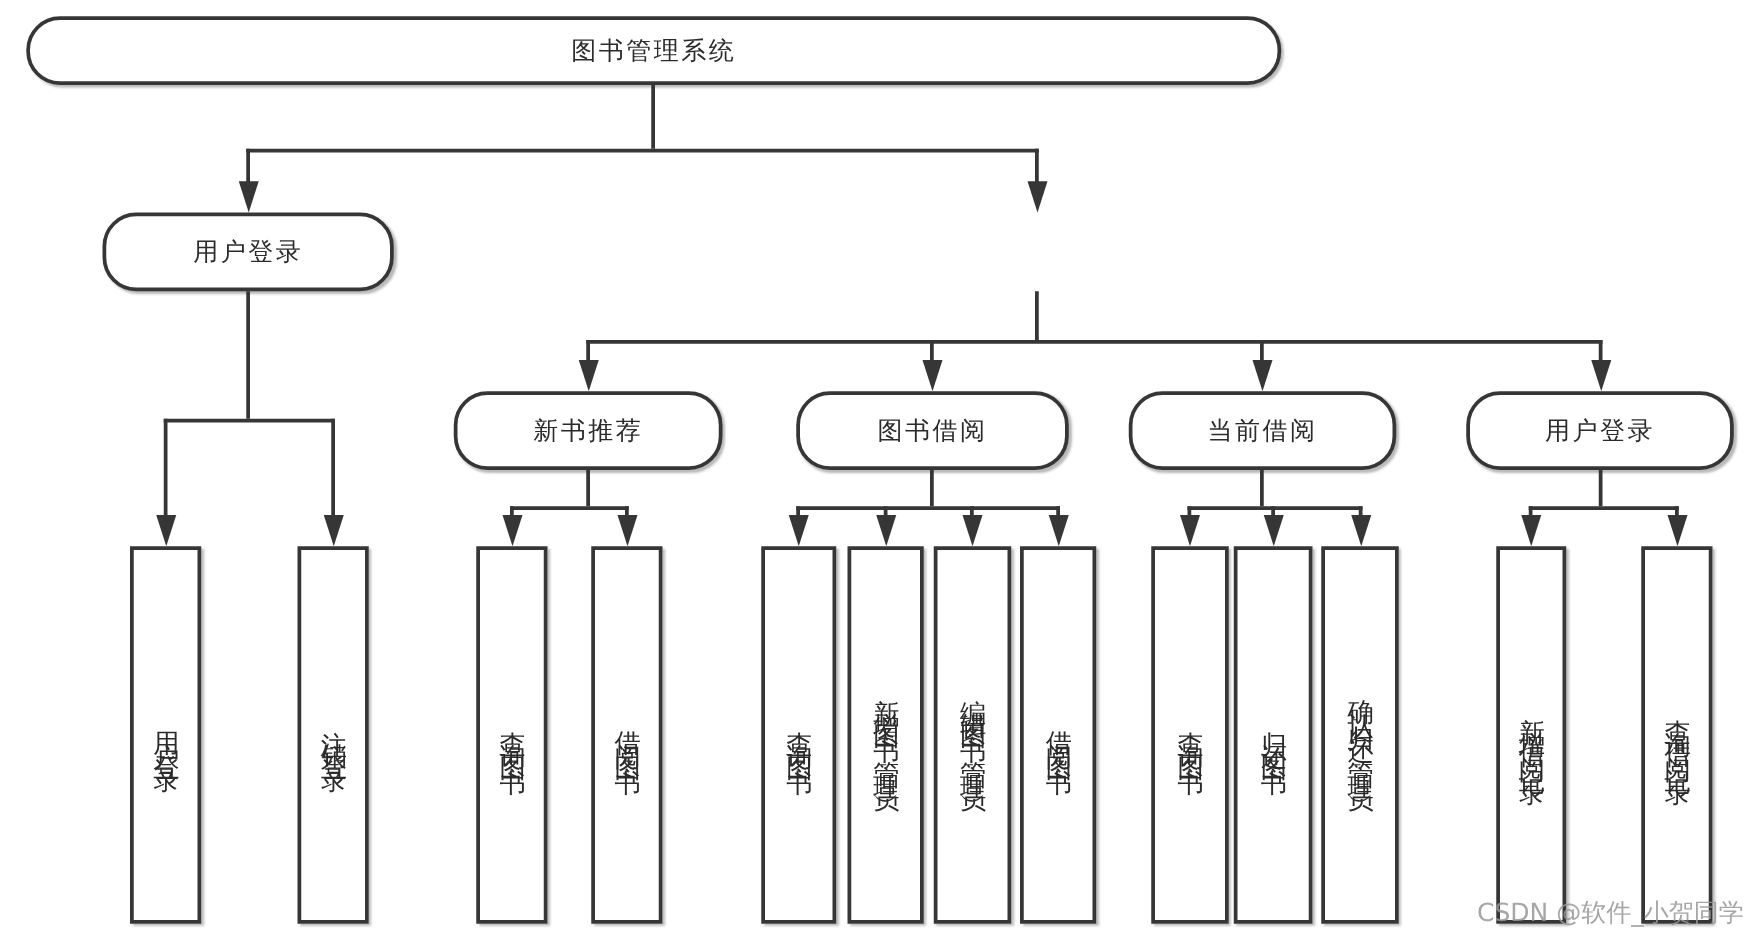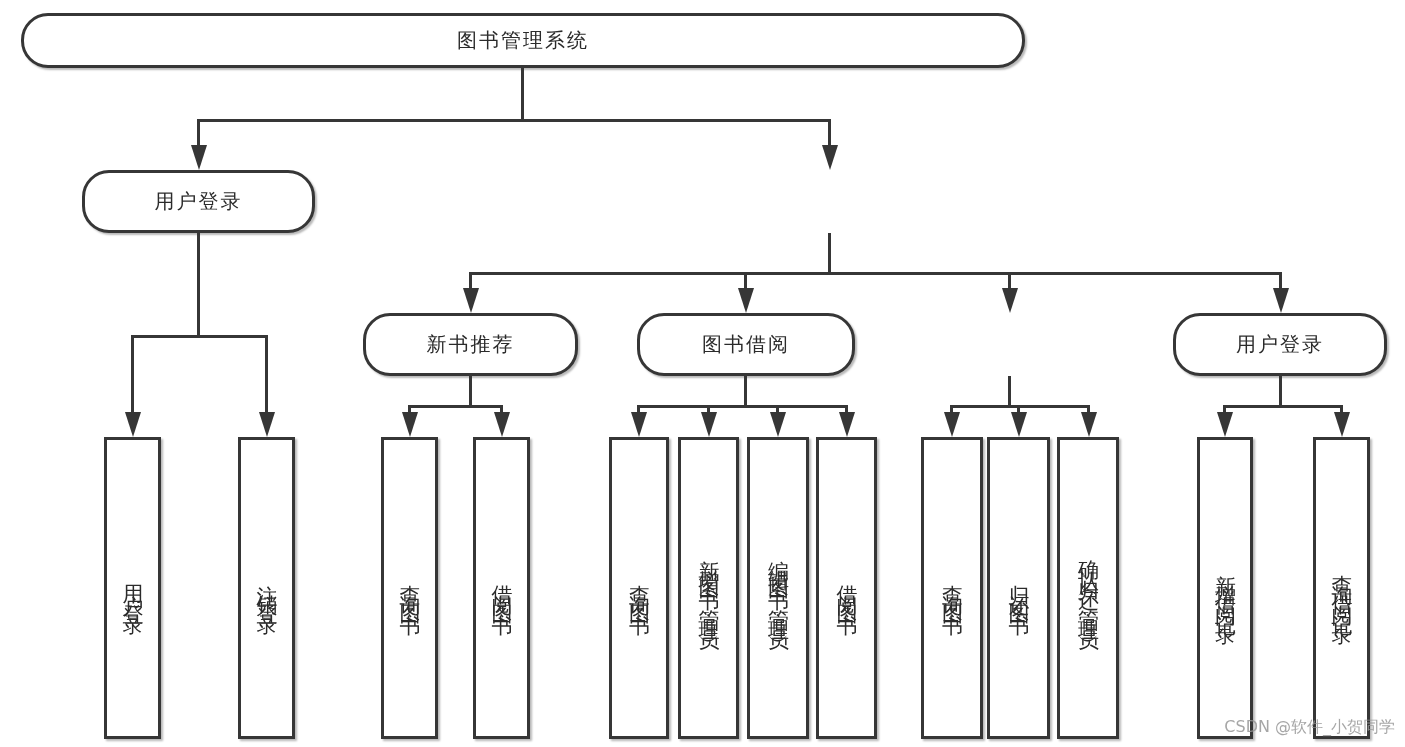--- a/index.html
+++ b/index.html
@@ -37,21 +37,21 @@
     position: absolute;
     width: 0; height: 0;
     border-left: 8px solid transparent;
     border-right: 8px solid transparent;
     border-top: 25px solid #363636;
   }
   .watermark {
     position: absolute;
     right: 10px;
     top: 717px;
-    font-size: 16px;
+    font-size: 20px;
     color: rgba(150,150,150,0.85);
     white-space: nowrap;
     z-index: 5;
   }
 </style>
 </head>
 <body>
 
 <div id="canvas">
 
@@ -86,20 +86,23 @@
   <div class="arrow" style="left:463px;top:288px"></div>
   <div class="arrow" style="left:738px;top:288px"></div>
   <div class="arrow" style="left:1002px;top:288px"></div>
   <div class="arrow" style="left:1273px;top:288px"></div>
 
   <div class="box hbox" style="left:363px;top:313px;width:215px;height:63px">
     <span>新书推荐</span>
   </div>
   <div class="box hbox" style="left:637px;top:313px;width:218px;height:63px">
     <span>图书借阅</span>
+  </div>
+  <div class="box hbox" style="left:903px;top:313px;width:214px;height:63px">
+    <span>当前借阅</span>
   </div>
   <div class="box hbox" style="left:1173px;top:313px;width:214px;height:63px">
     <span>用户登录</span>
   </div>
 
   <div class="vline" style="left:469px;top:376px;height:29px"></div>
   <div class="hline" style="left:408px;top:405px;width:95px"></div>
   <div class="vline" style="left:408px;top:405px;height:10px"></div>
   <div class="vline" style="left:500px;top:405px;height:10px"></div>
   <div class="arrow" style="left:402px;top:412px"></div>

